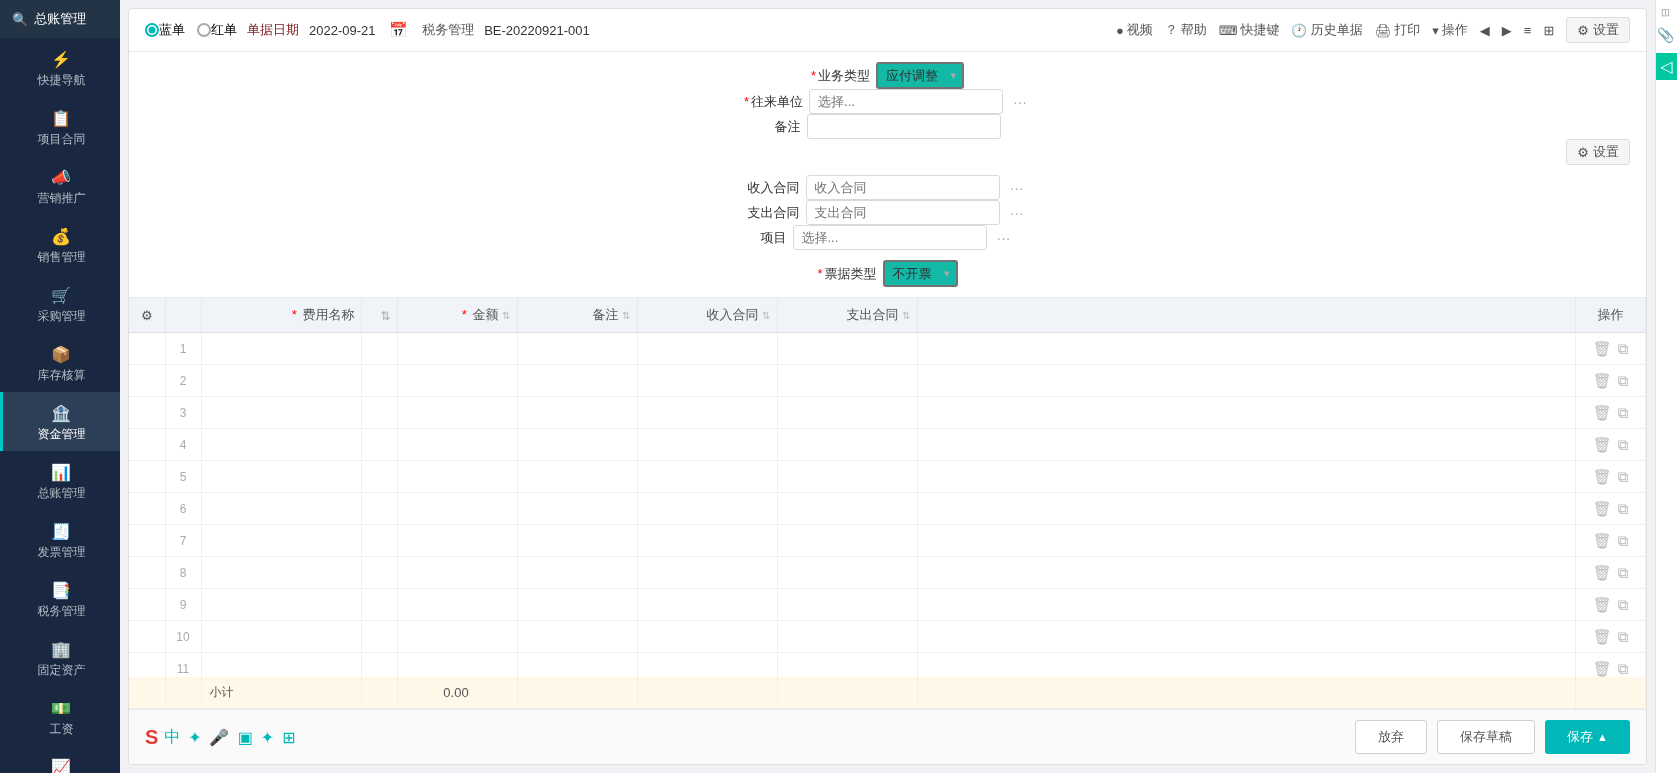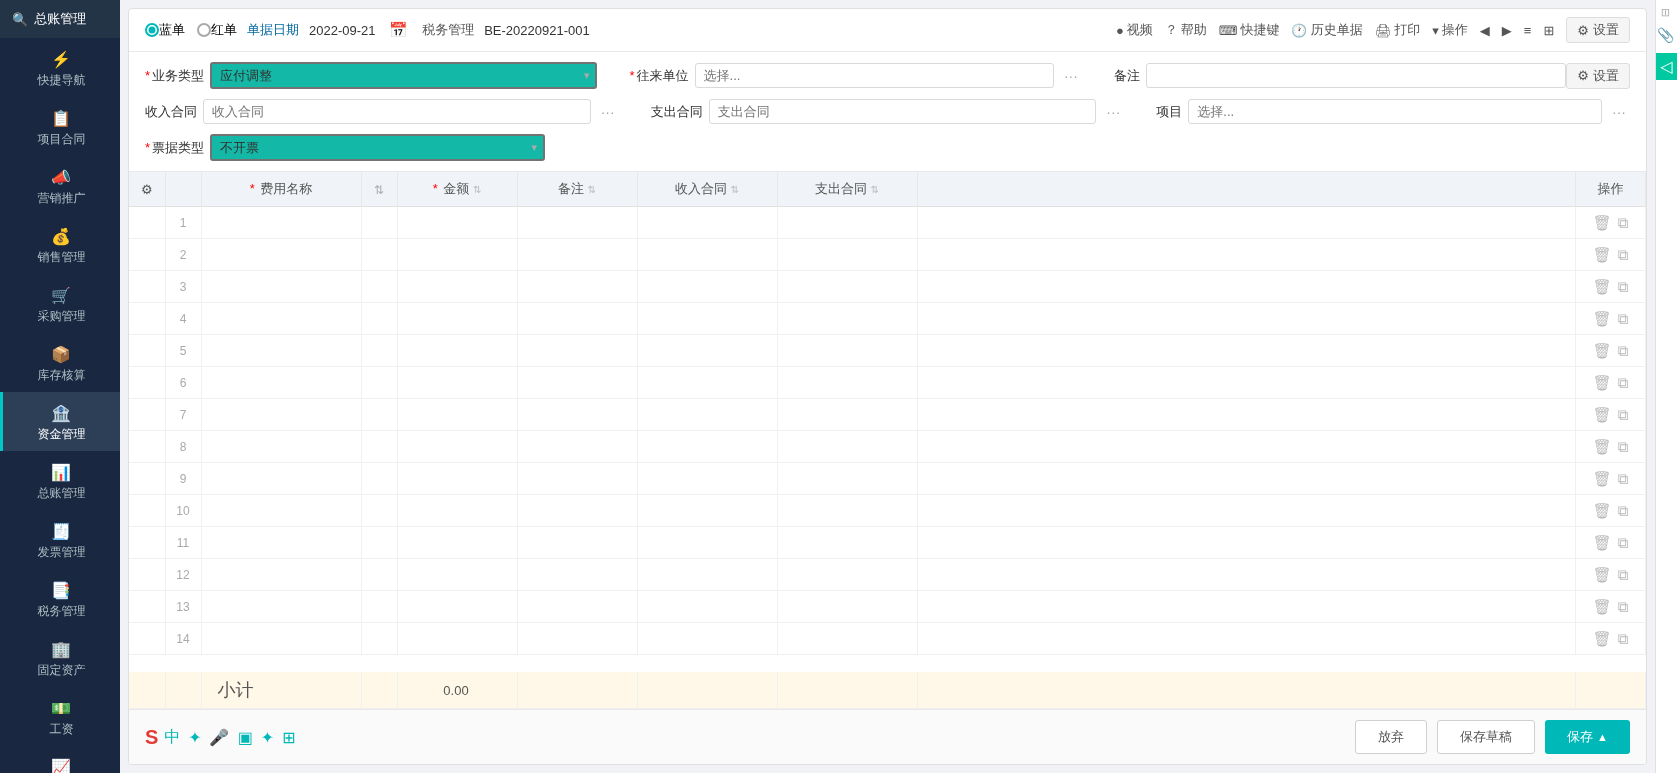--- a/index.html
+++ b/index.html
@@ -100,21 +100,21 @@
       padding: 8px 16px;
       border-bottom: 1px solid #e8e8e8;
       gap: 10px;
       flex-shrink: 0;
     }
     .radio-group { display: flex; gap: 12px; align-items: center; }
     .radio-item { display: flex; align-items: center; gap: 0; cursor: pointer; }
     .radio-dot { width: 14px; height: 14px; border-radius: 50%; border: 2px solid #00b8b8; display: inline-block; position: relative; }
     .radio-dot.checked::after { content: ''; width: 7px; height: 7px; background: #00b8b8; border-radius: 50%; position: absolute; top: 50%; left: 50%; transform: translate(-50%,-50%); }
     .radio-dot.unchecked { border-color: #aaa; }
-    .toolbar-label { color: #0369a1; }
+    .toolbar-label { color: #7f1d1d; }
     .toolbar-date { color: #333; font-weight: 500; }
     .toolbar-cal { color: #00b8b8; cursor: pointer; font-size: 15px; margin: 0 4px; }
     .toolbar-num-label { color: #555; }
     .toolbar-num { color: #333; font-weight: 500; }
     .toolbar-right { margin-left: auto; display: flex; align-items: center; gap: 12px; color: #555; font-size: 12px; }
     .toolbar-right span { cursor: pointer; display: flex; align-items: center; gap: 3px; }
     .settings-btn {
       display: flex; align-items: center; gap: 4px; background: #f5f5f5;
       border: 1px solid #ddd; padding: 3px 10px; border-radius: 3px; cursor: pointer; color: #555;
     }
@@ -125,20 +125,21 @@
       display: flex;
       flex-direction: column;
       gap: 10px;
       border-bottom: 1px solid #e8e8e8;
       flex-shrink: 0;
     }
     .form-row {
       display: flex;
       align-items: center;
       gap: 0;
+      flex-direction: column;
     }
     .form-field {
       display: flex;
       align-items: center;
       gap: 6px;
       flex: 1;
     }
     .form-label { color: #333; white-space: nowrap; }
     .required { color: #f00; margin-right: 2px; }
     .form-input {
@@ -205,35 +206,35 @@
       table-layout: fixed;
     }
     thead tr {
       background: #f0f4f8;
       border-bottom: 1px solid #e0e0e0;
     }
     thead th {
       padding: 8px 6px;
       color: #555;
       font-weight: 500;
-      text-align: center;
+      text-align: right;
       border-right: 1px solid #e8e8e8;
       white-space: nowrap;
       overflow: hidden;
     }
     .col-settings { width: 36px; text-align: center; }
     .col-ops { width: 70px; text-align: center; }
     tbody tr { border-bottom: 1px solid #f0f0f0; }
     tbody td { padding: 6px 6px; color: #333; border-right: 1px solid #f0f0f0; height: 32px; }
     .td-num { text-align: center; color: #aaa; font-size: 12px; }
     .td-ops { text-align: center; display: flex; justify-content: center; gap: 6px; }
     .op-btn { color: #bbb; cursor: pointer; font-size: 15px; }
     .subtotal-row { background: #fff8e8 !important; }
     .subtotal-row td { font-weight: 500; color: #555; }
-    .subtotal-label { color: #888; font-size: 18px; padding-left: 16px; }
+    .subtotal-label { color: #888; font-size: 12px; padding-left: 8px; }
     .subtotal-amount { color: #333; font-weight: 600; }
 
     
     .action-bar {
       display: flex;
       align-items: center;
       padding: 10px 16px;
       border-top: 1px solid #e8e8e8;
       background: #fafafa;
       flex-shrink: 0;

